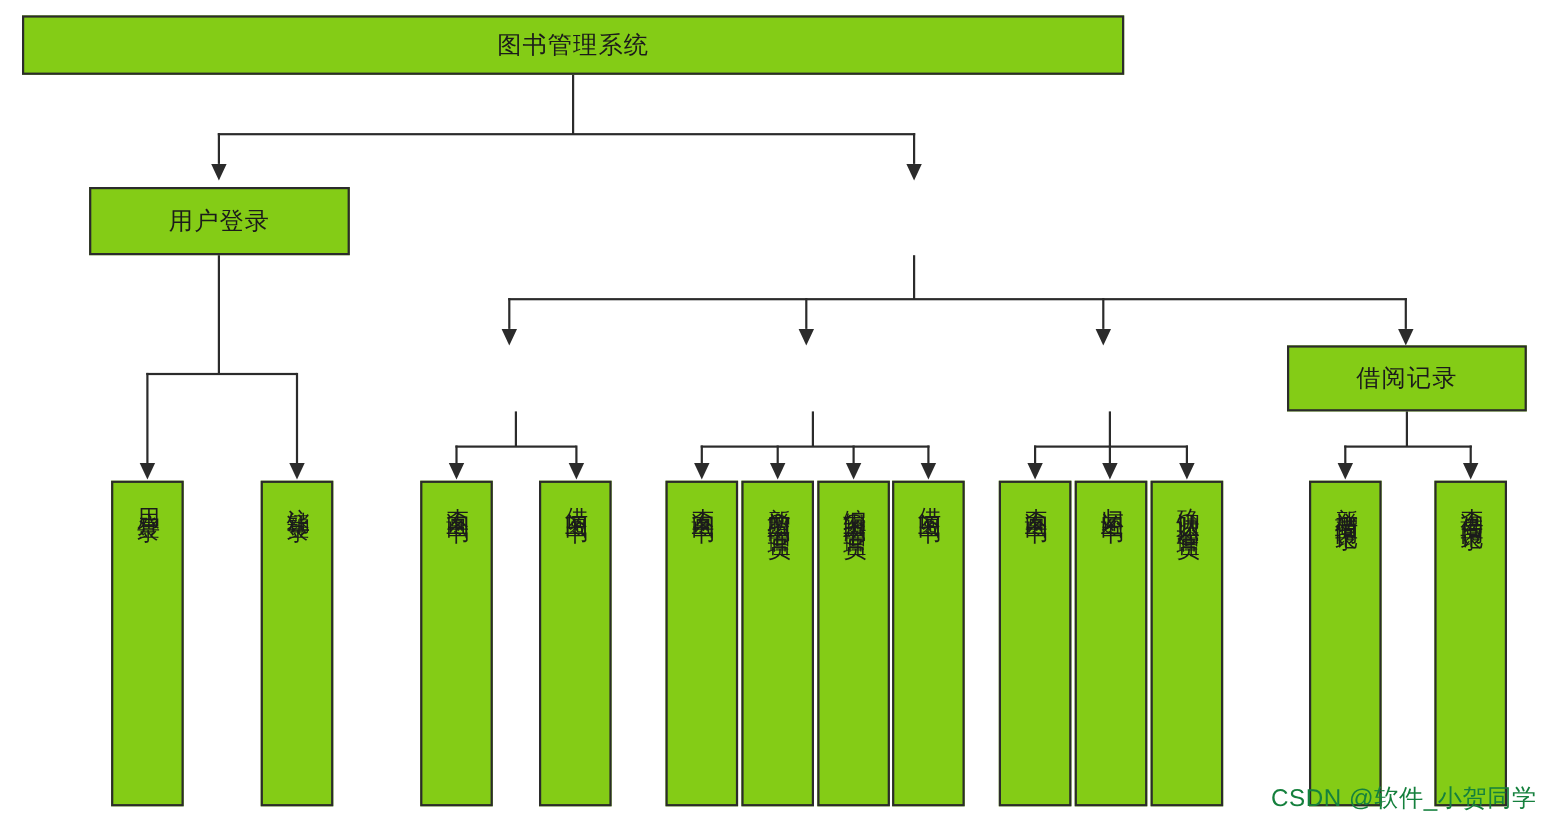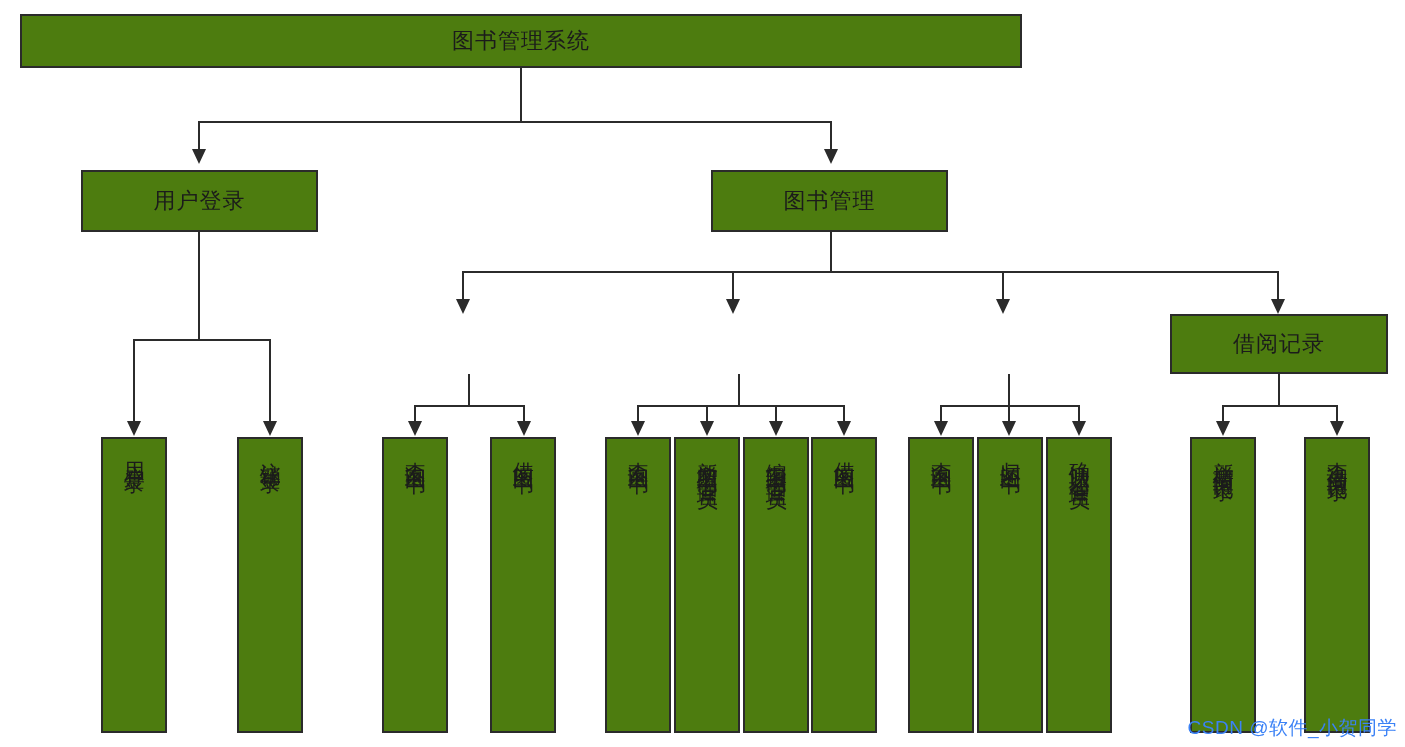--- a/index.html
+++ b/index.html
@@ -14,21 +14,21 @@
     position: relative;
     width: 1405px;
     height: 747px;
     background: #ffffff;
     overflow: hidden;
   }
   
   .node {
     position: absolute;
     box-sizing: border-box;
-    background: #4d7c0f;
+    background: #84cc16;
     border: 2px solid #2b2b2b;
     display: flex;
     align-items: center;
     justify-content: center;
     color: #1b1b1b;
   }
   .node.root {
     border-width: 2px;
   }
   .node .label {
@@ -68,22 +68,22 @@
     height: 0;
     border-left: 7px solid transparent;
     border-right: 7px solid transparent;
     border-top: 15px solid #2b2b2b;
   }
   
   #watermark {
     position: absolute;
     right: 8px;
     bottom: 6px;
-    font-size: 19px;
-    color: #3b82f6;
+    font-size: 22px;
+    color: #15803d;
     white-space: nowrap;
     letter-spacing: 0.5px;
   }
 </style>
 </head>
 <body>
 
 <div id="canvas">
 
   <div class="node root" style="left:20px; top:14px; width:1002px; height:54px;">
@@ -97,23 +97,20 @@
   <div class="vline" style="left:198px; top:121px; width:2px; height:28px;"></div>
   <div class="arrow" style="left:192px; top:149px;"></div>
 
   <div class="vline" style="left:830px; top:121px; width:2px; height:28px;"></div>
   <div class="arrow" style="left:824px; top:149px;"></div>
 
   <div class="node" style="left:81px; top:170px; width:237px; height:62px;">
     <span class="label">用户登录</span>
   </div>
 
-  <div class="node" style="left:711px; top:170px; width:237px; height:62px;">
-    <span class="label">图书管理</span>
-  </div>
 
   <div class="vline" style="left:198px; top:232px; width:2px; height:108px;"></div>
   <div class="hline" style="left:133px; top:339px; width:137px; height:2px;"></div>
   <div class="vline" style="left:133px; top:339px; width:2px; height:82px;"></div>
   <div class="arrow" style="left:127px; top:421px;"></div>
   <div class="vline" style="left:269px; top:339px; width:2px; height:82px;"></div>
   <div class="arrow" style="left:263px; top:421px;"></div>
 
   <div class="vline" style="left:830px; top:232px; width:2px; height:40px;"></div>
   <div class="hline" style="left:462px; top:271px; width:817px; height:2px;"></div>

